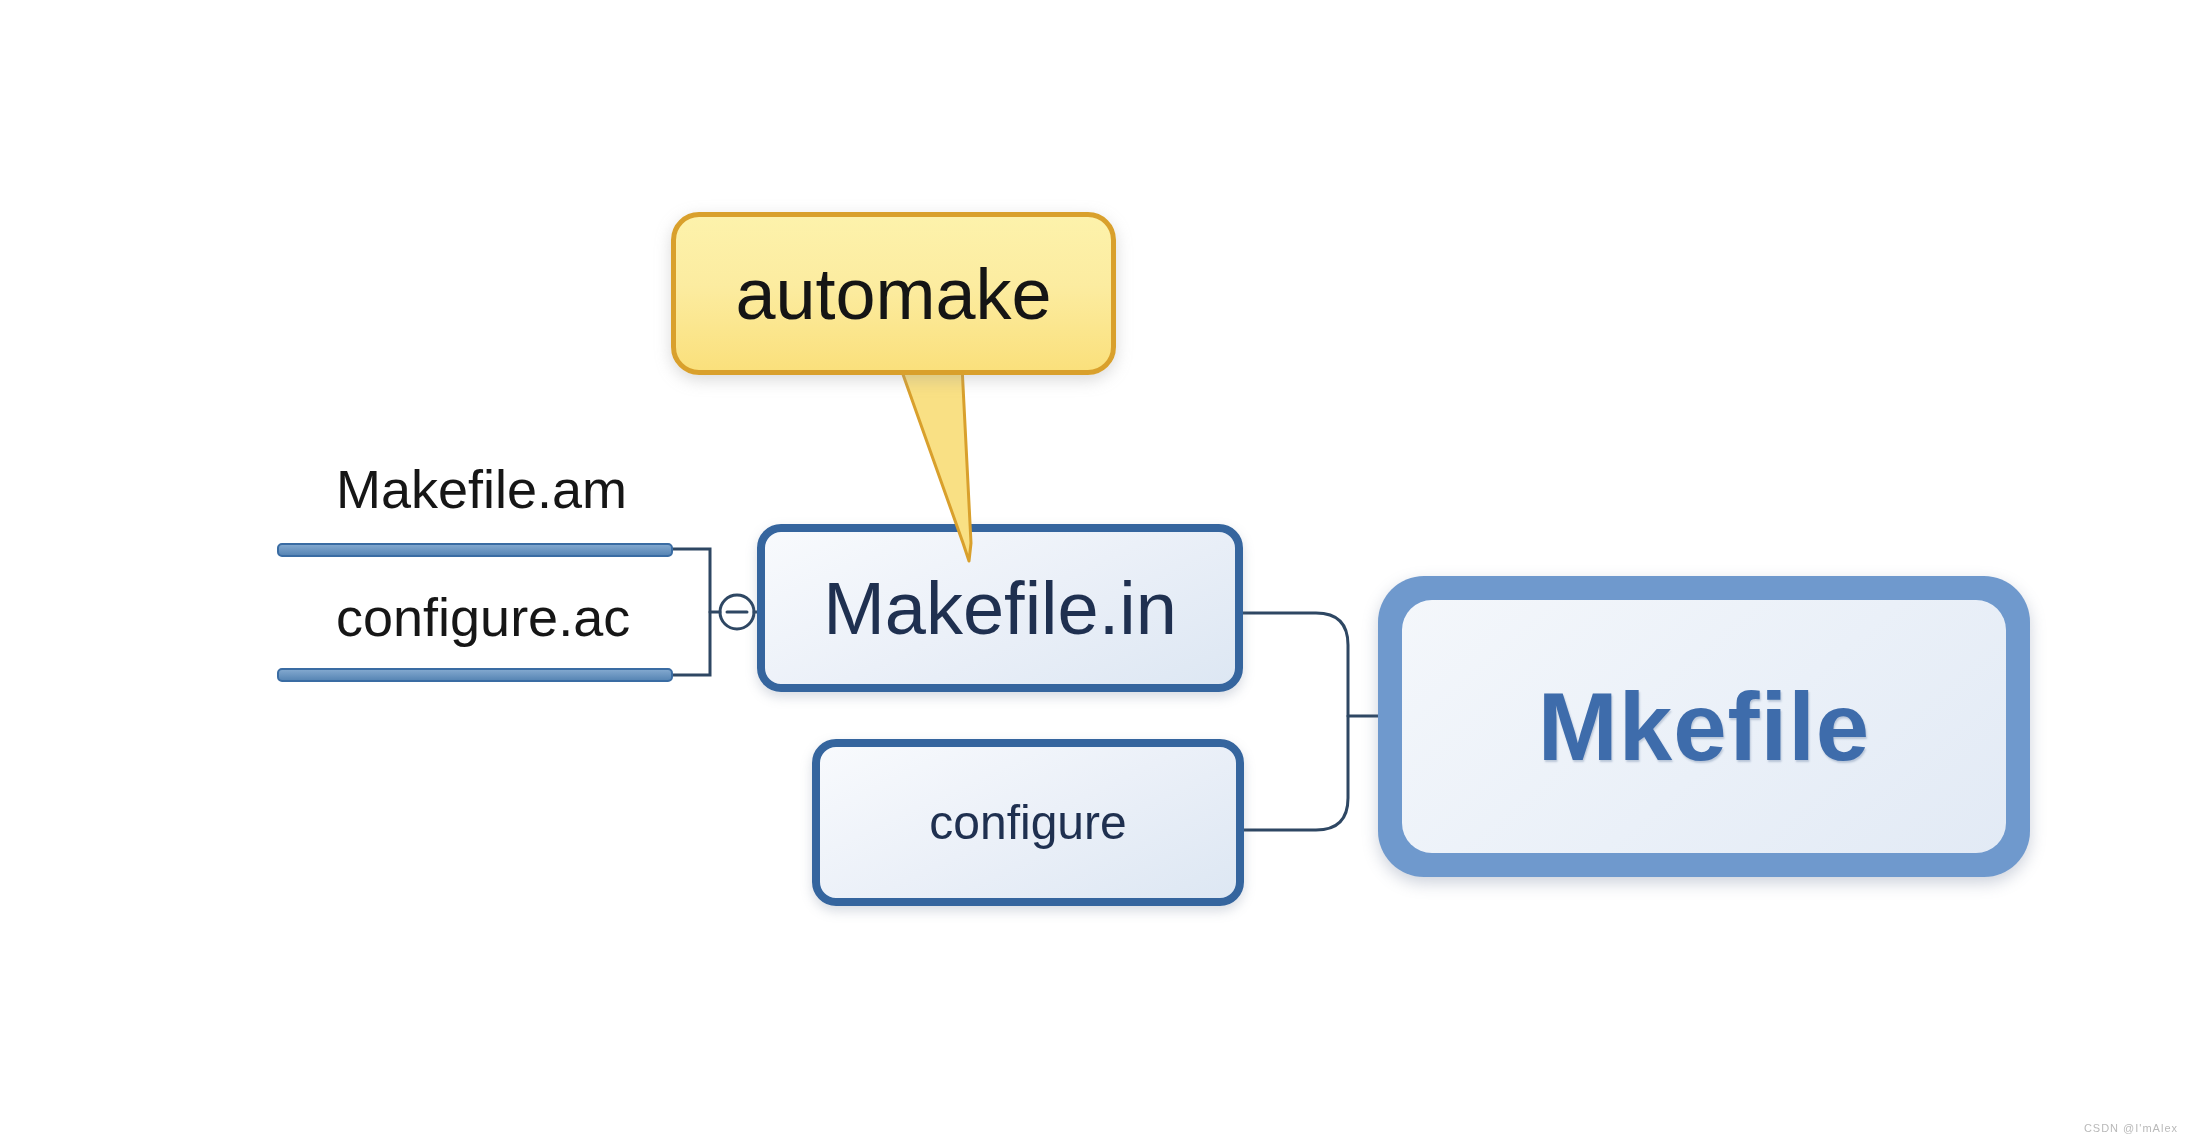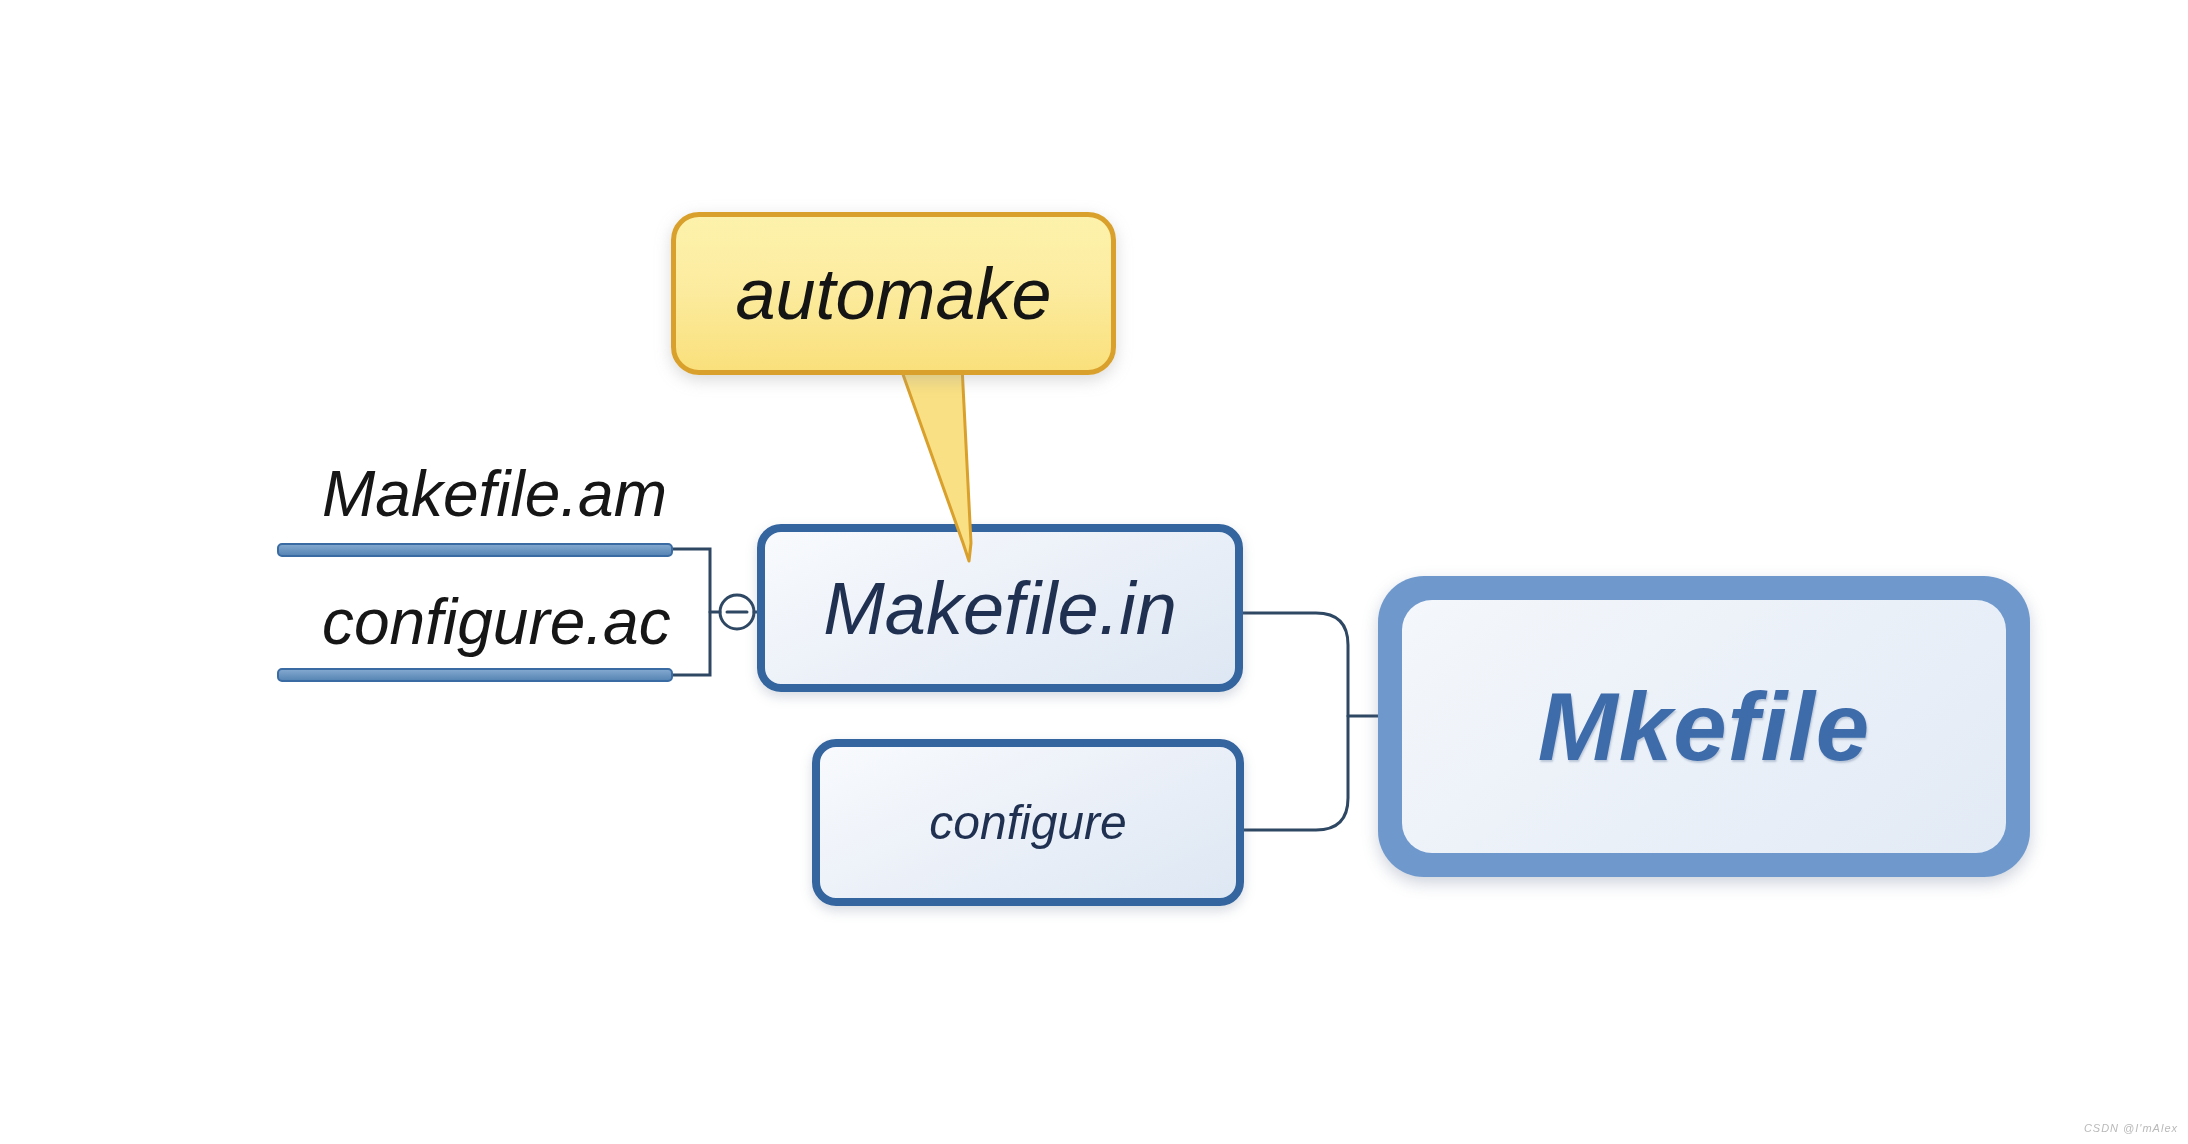--- a/index.html
+++ b/index.html
@@ -1,21 +1,21 @@
 <!DOCTYPE html>
 <html style="--callout-fill-top: #fdf2ab; --callout-fill-bottom: #fae07c; --callout-border: #d9a02c; --callout-text: #151515; --node-border: #35659e; --node-text: #1f3050; --big-node-border: #6f99cd; --big-node-text: #3e6cab; --bar-border: #3a6ca3; --line: #2e4763; --label-text: #161616; --watermark-text: #b9b9b9;"><head>
 <meta charset="utf-8">
 <style>
   html,body { margin:0; padding:0; background:#ffffff; }
   #canvas {
     position:relative; width:2188px; height:1144px; overflow:hidden;
     background:#ffffff;
     font-family:"Liberation Sans", sans-serif;
   }
-  .abs { position:absolute;font-style:italic; }
+  .abs { position:absolute; }
   svg.layer { position:absolute; left:0; top:0; width:2188px; height:1144px; pointer-events:none; }
 
   
   .callout {
     left:671px; top:212px; width:445px; height:163px;
     box-sizing:border-box;
     border:5px solid var(--callout-border,#d9a02c);
     border-radius:28px;
     background:linear-gradient(180deg, var(--callout-fill-top,#fdf2ab) 0%, #fcecA0 45%, var(--callout-fill-bottom,#fae07c) 100%);
     box-shadow:0 5px 16px rgba(150,150,150,.35);
@@ -52,21 +52,21 @@
     border-radius:30px;
     background:linear-gradient(140deg,#f4f7fb 0%, #eaf0f8 55%, #e2eaf5 100%);
     display:flex; align-items:center; justify-content:center;
     font-size:96px; font-weight:bold; letter-spacing:1px;
     color:var(--big-node-text,#3e6cab);
     text-shadow:1px 2px 2px rgba(40,70,120,.25);
   }
 
   
   .src-label {
-    left:322px; font-size:64px; line-height:1;
+    left:336px; font-size:54px; line-height:1;
     color:var(--label-text,#161616); white-space:nowrap; z-index:3;
   }
   #label-makefile-am { top:462px; }
   #label-configure-ac { top:590px; }
   .bar {
     left:277px; width:392px; height:10px;
     background:linear-gradient(180deg,#81a7ce 0%, #5886b5 100%);
     border:2px solid var(--bar-border,#3a6ca3);
     border-radius:5px; z-index:3;
   }

